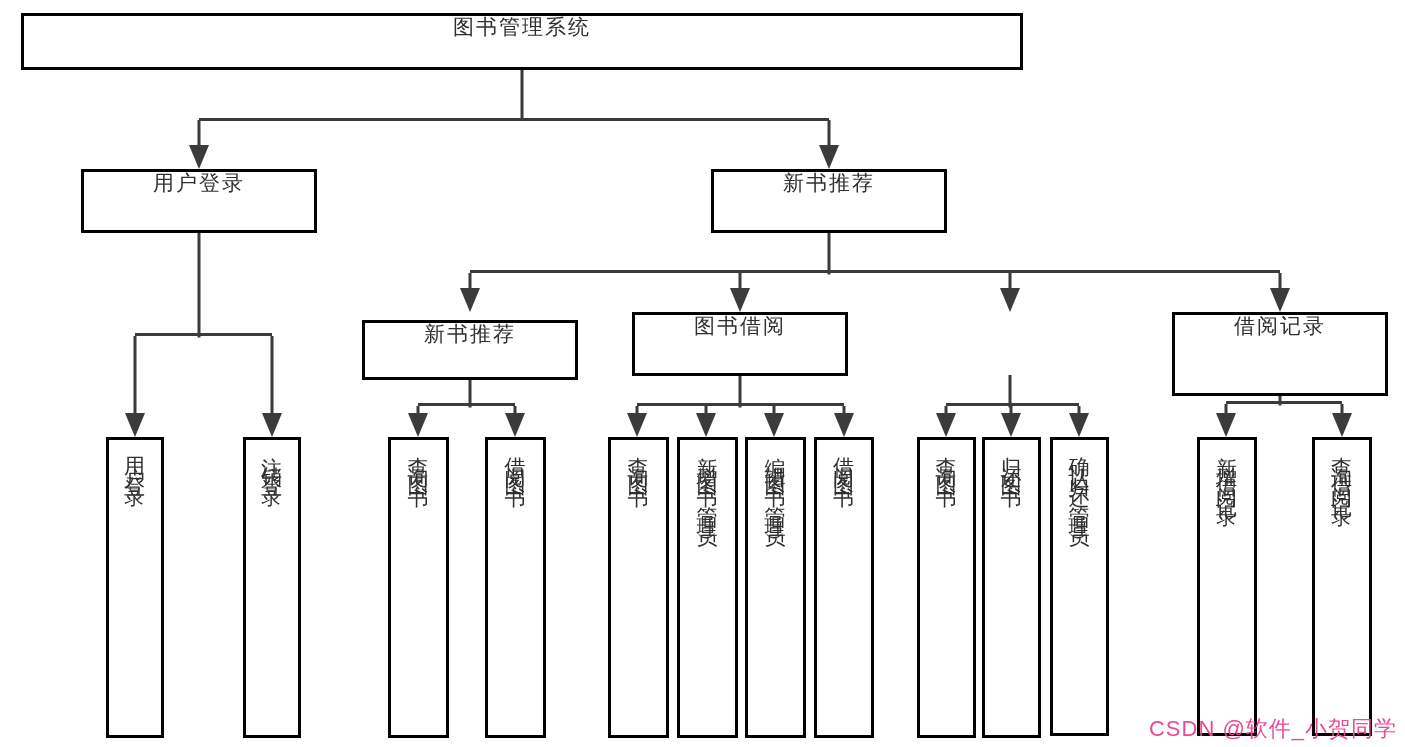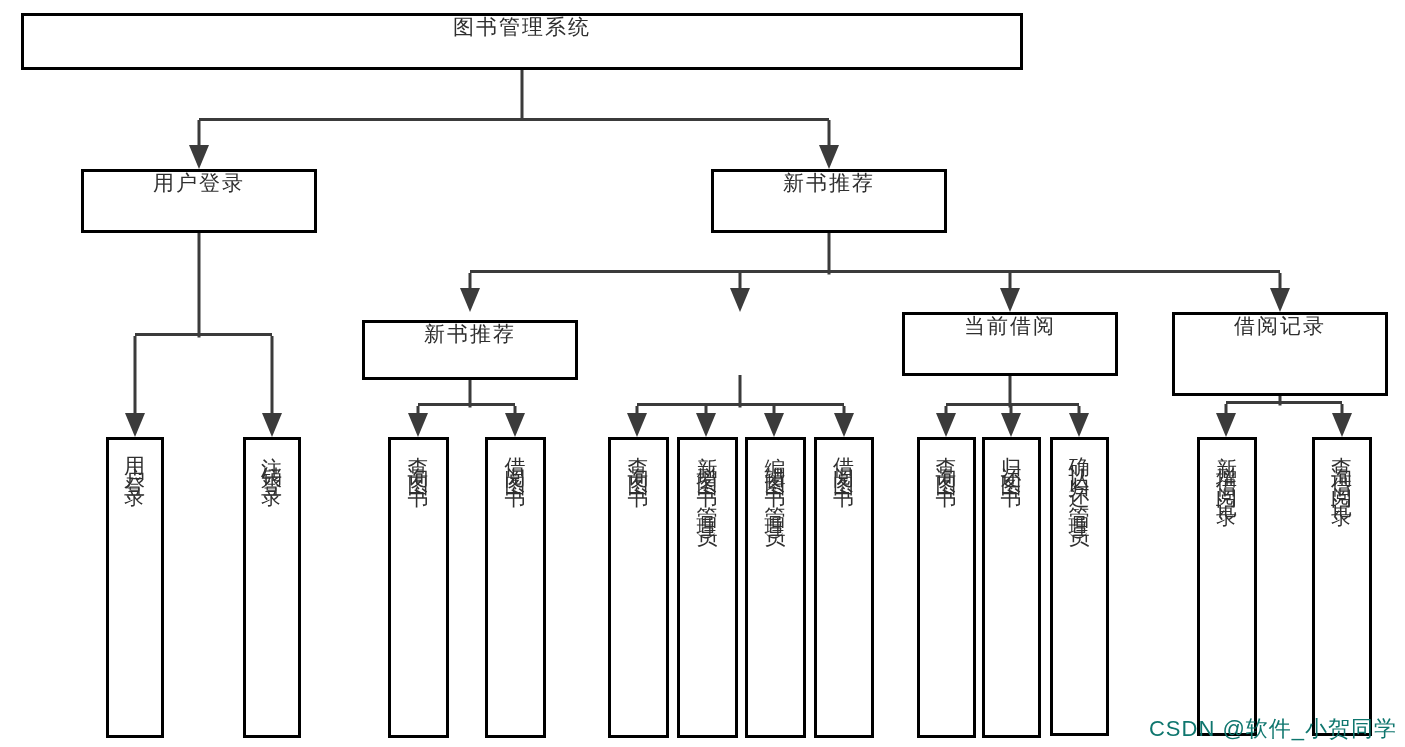--- a/index.html
+++ b/index.html
@@ -15,21 +15,21 @@
   }
   .hnode span{
     font-size:21px;letter-spacing:2px;line-height:1;color:#2f2f2f;white-space:nowrap;
   }
   .vnode span{
     writing-mode:vertical-rl;text-orientation:mixed;
     font-size:21px;letter-spacing:10px;line-height:1;color:#2f2f2f;
   }
   .watermark{
     position:absolute;right:8px;top:714px;z-index:5;
-    font-size:22px;letter-spacing:1px;color:#0f766e;white-space:nowrap;
+    font-size:22px;letter-spacing:1px;color:#ec4899;white-space:nowrap;
   }
 </style>
 </head>
 <body>
 
 <div class="stage">
 
   <svg class="wires" width="1405" height="747" viewBox="0 0 1405 747">
     <g stroke="#3b3b3b" stroke-width="3" fill="none">
 
@@ -77,22 +77,22 @@
   <div class="node hnode" style="left:81px;top:169px;width:236px;height:64px">
     <span>用户登录</span>
   </div>
   <div class="node hnode" style="left:711px;top:169px;width:236px;height:64px">
     <span>新书推荐</span>
   </div>
 
   <div class="node hnode" style="left:362px;top:320px;width:216px;height:60px">
     <span>新书推荐</span>
   </div>
-  <div class="node hnode" style="left:902px;top:312px;width:216px;height:64px">
-    <span>当前借阅</span>
+  <div class="node hnode" style="left:632px;top:312px;width:216px;height:64px">
+    <span>图书借阅</span>
   </div>
   <div class="node hnode" style="left:1172px;top:312px;width:216px;height:84px">
     <span>借阅记录</span>
   </div>
 
   <div class="node vnode" style="left:106px;top:437px;width:58px;height:301px">
     <span>用户登录</span>
   </div>
   <div class="node vnode" style="left:243px;top:437px;width:58px;height:301px">
     <span>注销登录</span>

